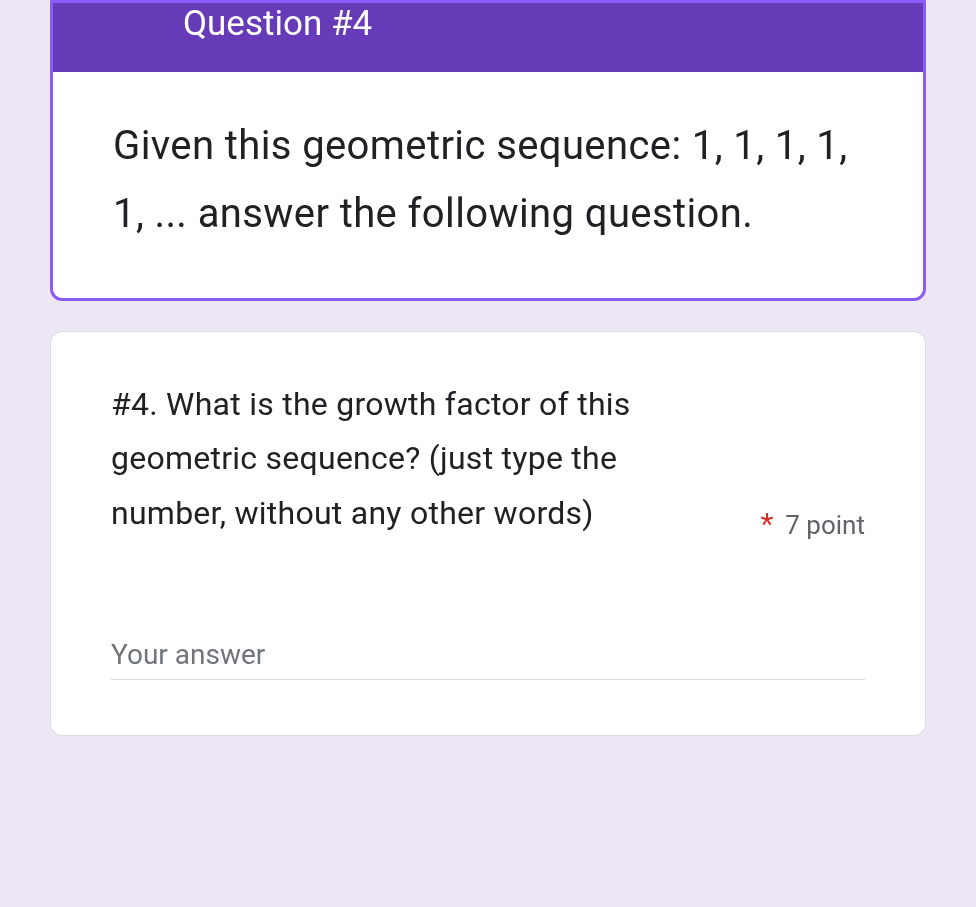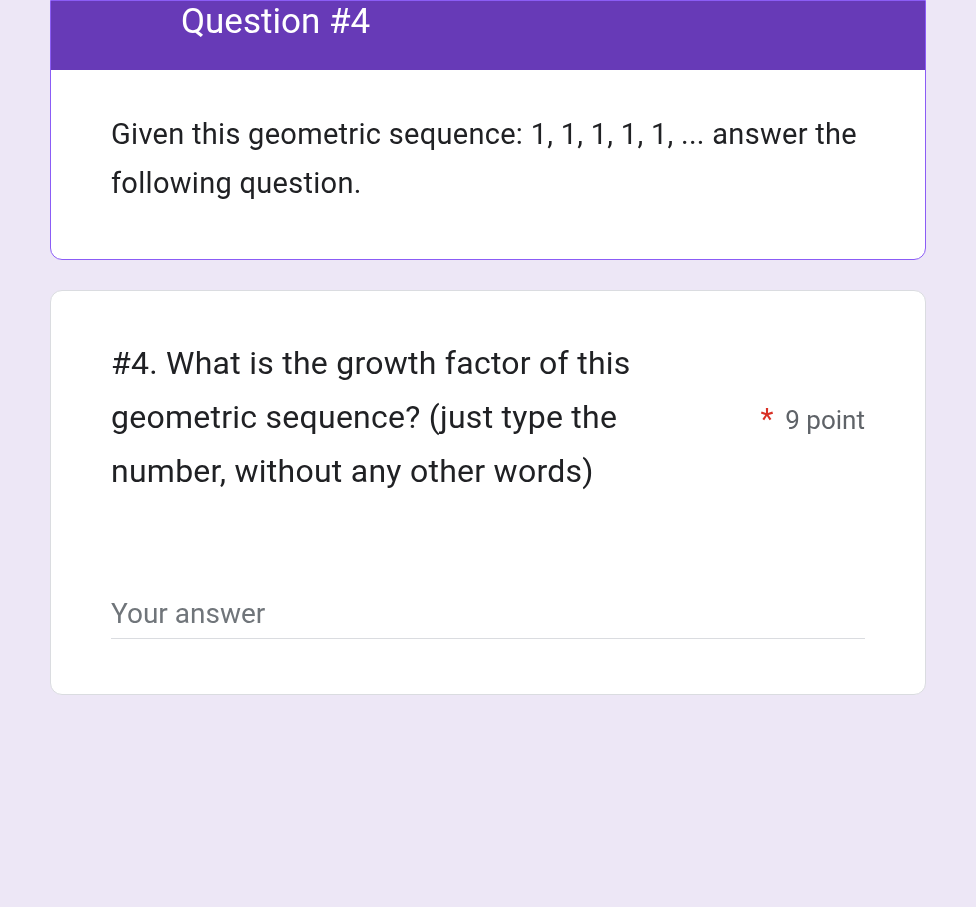--- a/index.html
+++ b/index.html
@@ -10,51 +10,51 @@
     body {
       font-family: 'Roboto', 'Segoe UI', Arial, sans-serif;
       background-color: #ede7f6;
       width: 976px;
       height: 907px;
       padding: 0 50px;
       overflow: hidden;
     }
     .header-card {
       background-color: #ffffff;
-      border: 1px solid #8b5cf6;
+      border: 3px solid #8b5cf6;
       border-radius: 0 0 12px 12px;
       overflow: hidden;
       margin-bottom: 30px;
     }
     .header-banner {
       background-color: #673ab7;
       color: #ffffff;
       padding: 0 0 28px 130px;
       font-size: 35px;
       font-weight: 400;
     }
     .header-body {
       padding: 40px 60px 50px 60px;
     }
     .description-text {
-      font-size: 29px;
+      font-size: 40px;
       color: #202124;
       line-height: 1.7;
       letter-spacing: 0.01em;
     }
     .question-card {
       background-color: #ffffff;
       border: 1px solid #dadce0;
       border-radius: 12px;
       padding: 45px 60px 55px 60px;
       margin-bottom: 30px;
     }
     .question-row {
       display: flex;
-      align-items: center;
+      align-items: flex-end;
       gap: 20px;
     }
     .question-text {
       font-size: 32px;
       color: #202124;
       line-height: 1.7;
       flex: 1;
       letter-spacing: 0.008em;
     }
     .meta-block {
@@ -99,17 +99,17 @@
   <div class="header-body">
     <div class="description-text">Given this geometric sequence: 1, 1, 1, 1, 1, ... answer the following question.</div>
   </div>
 </div>
 
 <div class="question-card">
   <div class="question-row">
     <div class="question-text">#4.  What is the growth factor of this geometric sequence? (just type the number, without any other words)</div>
     <div class="meta-block">
       <span class="required-asterisk">*</span>
-      <span class="points-label">9 point</span>
+      <span class="points-label">7 point</span>
     </div>
   </div>
   <input type="text" class="answer-input" placeholder="Your answer" style="">
 </div>
 
 </body></html>

